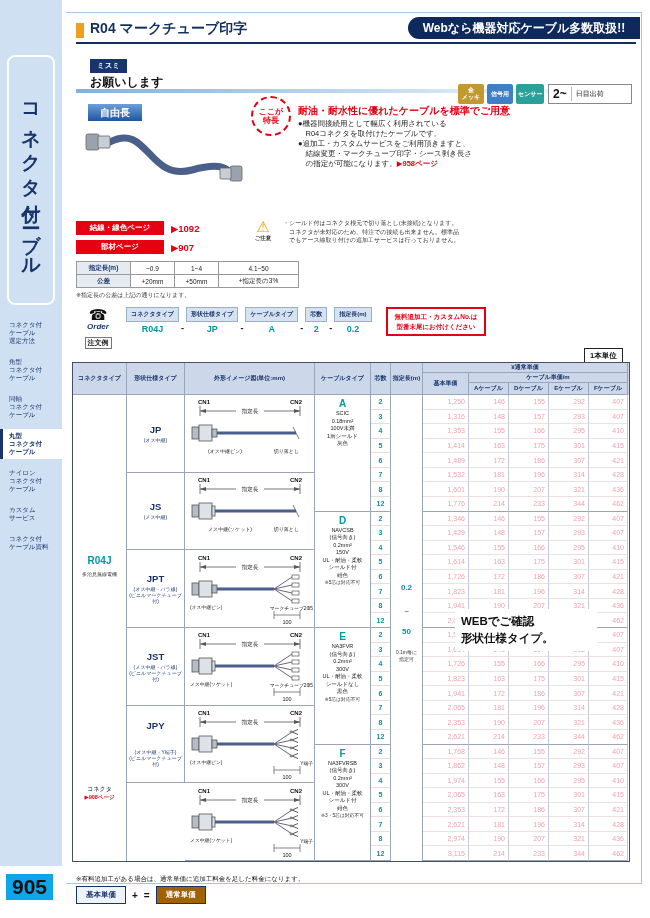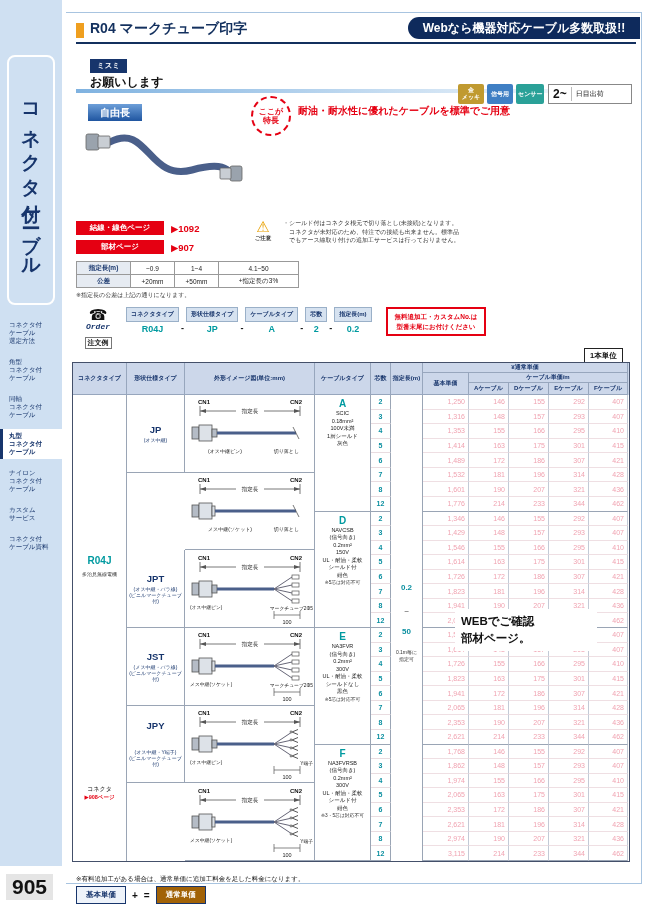--- a/index.html
+++ b/index.html
@@ -7,21 +7,21 @@
 body{font-family:"Liberation Sans","DejaVu Sans",sans-serif;background:#fff;color:#222;}
 .page{position:relative;width:650px;height:918px;background:#fff;overflow:hidden;}
 .frame{position:absolute;left:66px;top:12px;width:576px;height:872px;border:1px solid #a8c4e0;border-left:none;}
 
 .sidebar{position:absolute;left:0;top:0;width:62px;height:866px;background:#cfe0f2;}
 .side-title-box{position:absolute;left:7px;top:55px;width:48px;height:250px;border:2px solid #fff;border-radius:8px;display:flex;align-items:center;justify-content:center;}
 .side-title{writing-mode:vertical-rl;font-size:19px;font-weight:bold;color:#17356c;letter-spacing:3px;}
 .nav{position:absolute;left:0;top:318px;width:62px;display:flex;flex-direction:column;gap:7px;}
 .nav-item{font-size:6.5px;color:#17356c;padding:3px 3px 3px 9px;white-space:pre-line;line-height:8px;cursor:pointer;}
 .nav-item.active{background:#fff;border-left:3px solid #17356c;font-weight:bold;padding-left:6px;}
-.page-num{position:absolute;left:6px;top:874px;font-size:21px;font-weight:bold;color:#111;background:#e5e5e5;padding:1px 6px;}
+.page-num{position:absolute;left:6px;top:874px;font-size:21px;font-weight:bold;color:#111;background:#0ea5e9;padding:1px 6px;}
 
 .title-accent{position:absolute;left:76px;top:23px;width:8px;height:15px;background:#ef9f1f;}
 .page-title{position:absolute;left:90px;top:20px;font-size:14px;font-weight:bold;color:#13305e;}
 .title-rule{position:absolute;left:76px;top:42px;width:560px;height:2px;background:#13305e;}
 .banner{position:absolute;left:408px;top:17px;width:232px;height:22px;background:#0e2a5c;color:#fff;font-size:12px;font-weight:bold;display:flex;align-items:center;justify-content:center;border-radius:11px 0 0 11px;}
 .brand-badge{position:absolute;left:90px;top:59px;background:#17356c;color:#fff;font-size:7.5px;font-weight:bold;padding:2px 7px;}
 .type-title{position:absolute;left:90px;top:74px;font-size:12px;font-weight:bold;color:#111;}
 .type-rule{position:absolute;left:76px;top:89px;width:560px;height:4px;background:linear-gradient(to right,#7fb2e0,#ffffff);}
 
 .free-length{position:absolute;left:88px;top:104px;width:54px;height:17px;background:linear-gradient(#6d9fd9,#1f55a0);color:#fff;font-weight:bold;font-size:10px;display:flex;align-items:center;justify-content:center;}
@@ -55,21 +55,21 @@
 .tol-cell:nth-child(1){width:54px;}
 .tol-cell:nth-child(2){width:44px;}
 .tol-cell:nth-child(3){width:44px;}
 .tol-cell:nth-child(4){width:80px;}
 .tol-head{background:#e6ebf2;font-weight:bold;color:#17356c;}
 .tol-note{position:absolute;left:76px;top:291px;font-size:6px;color:#333;}
 
 .order{position:absolute;left:76px;top:307px;display:flex;align-items:flex-start;}
 .order-id{width:44px;text-align:center;}
 .order-phone{font-size:15px;line-height:15px;color:#111;}
-.order-word{font-size:8px;font-style:italic;font-weight:bold;color:#17356c;font-family:Liberation Mono, monospace;}
+.order-word{font-size:8px;font-style:italic;font-weight:bold;color:#17356c;}
 .order-label{font-size:7px;font-weight:bold;color:#111;border:1px solid #777;padding:0 2px;display:inline-block;}
 .order-fields{display:flex;align-items:flex-end;margin-left:6px;}
 .order-field{display:flex;flex-direction:column;}
 .field-header{background:#d6e2f0;color:#17356c;font-size:6px;font-weight:bold;padding:2px 4px;text-align:center;border:1px solid #9ab0c8;white-space:nowrap;}
 .field-value{color:#009aa0;font-weight:bold;font-size:9px;text-align:center;padding:2px 0 1px;}
 .order-dash{font-weight:bold;font-size:9px;padding:0 2px 2px;color:#111;}
 .order-note{border:2px solid #e50012;color:#e50012;font-size:6.5px;font-weight:bold;padding:3px 7px;white-space:pre-line;text-align:center;line-height:9.5px;margin-left:14px;background:#fff;}
 .unit-badge{position:absolute;left:584px;top:348px;border:1.5px solid #222;font-size:7.5px;font-weight:bold;padding:2px 5px;background:#fff;color:#111;}
 
 .ptable{position:absolute;left:72px;top:362px;width:558px;border:1.5px solid #44506a;background:#fff;}
@@ -168,20 +168,27 @@
       <div class="badge blue">信号用</div>
       <div class="badge teal">センサー</div>
     </div>
   <div class="shipping">
     <span class="ship-days">2~</span>
     <span class="ship-label">日目出荷</span>
   </div>
   <div class="feature-badge">ここが
 特長</div>
   <div class="feature-title">耐油・耐水性に優れたケーブルを標準でご用意</div>
+  <div class="feature-lines">
+      <div class="feature-line">●機器間接続用として幅広く利用されている</div>
+      <div class="feature-line">　R04コネクタを取付けたケーブルです。</div>
+      <div class="feature-line">●追加工・カスタムサービスをご利用頂きますと、</div>
+      <div class="feature-line">　結線変更・マークチューブ印字・シース剥き長さ</div>
+      <div class="feature-line">　の指定が可能になります。<span class="feature-link">▶958ページ</span></div>
+    </div>
 
   <div class="links">
       <div class="link-row">
         <div class="link-box">結線・線色ページ</div>
         <div class="link-page">▶1092</div>
       </div>
       <div class="link-row">
         <div class="link-box">部材ページ</div>
         <div class="link-page">▶907</div>
       </div>
@@ -278,21 +285,21 @@
         </div>
       </div>
       <div class="cell len-cell full-col">
         <div class="len-min">0.2</div>
         <div class="len-tilde">~</div>
         <div class="len-max">50</div>
         <div class="len-note">0.1m毎に
 指定可</div>
       </div>
       <div class="web-note">WEBでご確認
-部材ページ。</div>
+形状仕様タイプ。</div>
     <div class="cell shape-cell" style="grid-area: 1 / 2 / span 16;">
           <div class="shape-code">JP</div>
           <div class="shape-sub">(オス中継)</div>
         </div>
         <div class="cell diagram-cell" style="grid-area: 1 / 3 / span 16;">
           <svg width="128" height="74" viewBox="0 0 128 74">
             <text x="12" y="8" font-size="6" text-anchor="start" fill="#111" font-weight="bold">CN1</text>
             <text x="116" y="8" font-size="6" text-anchor="end" fill="#111" font-weight="bold">CN2</text>
             <line x1="14" y1="15" x2="114" y2="15" stroke="#555" stroke-width="0.8"></line>
             <line x1="14" y1="10" x2="14" y2="20" stroke="#555" stroke-width="0.8"></line>
@@ -302,20 +309,24 @@
             <rect x="50" y="9" width="28" height="9" fill="#fff"></rect>
             <text x="64" y="16.5" font-size="5.5" text-anchor="middle" fill="#222">指定長</text>
             <rect x="6" y="31" width="7" height="12" fill="#b5bcc6" stroke="#555" stroke-width="0.8"></rect>
             <rect x="13" y="29" width="13" height="16" fill="#dde2e8" stroke="#555" stroke-width="0.8"></rect>
             <rect x="26" y="33" width="5" height="8" fill="#b5bcc6" stroke="#555" stroke-width="0.8"></rect>
             <line x1="31" y1="37" x2="110" y2="37" stroke="#4a5f8a" stroke-width="3"></line>
             <line x1="107" y1="31" x2="113" y2="43" stroke="#555" stroke-width="0.8"></line>
             <text x="22" y="57" font-size="5" text-anchor="start" fill="#222">(オス中継ピン)</text>
             <text x="113" y="57" font-size="5" text-anchor="end" fill="#222">切り落とし</text>
           </svg>
+        </div>
+        <div class="cell shape-cell" style="grid-area: 17 / 2 / span 16;">
+          <div class="shape-code">JS</div>
+          <div class="shape-sub">(メス中継)</div>
         </div>
         <div class="cell diagram-cell" style="grid-area: 17 / 3 / span 16;">
           <svg width="128" height="74" viewBox="0 0 128 74">
             <text x="12" y="8" font-size="6" text-anchor="start" fill="#111" font-weight="bold">CN1</text>
             <text x="116" y="8" font-size="6" text-anchor="end" fill="#111" font-weight="bold">CN2</text>
             <line x1="14" y1="15" x2="114" y2="15" stroke="#555" stroke-width="0.8"></line>
             <line x1="14" y1="10" x2="14" y2="20" stroke="#555" stroke-width="0.8"></line>
             <line x1="114" y1="10" x2="114" y2="20" stroke="#555" stroke-width="0.8"></line>
             <polygon points="14,15 20,13 20,17" fill="#555"></polygon>
             <polygon points="114,15 108,13 108,17" fill="#555"></polygon>

